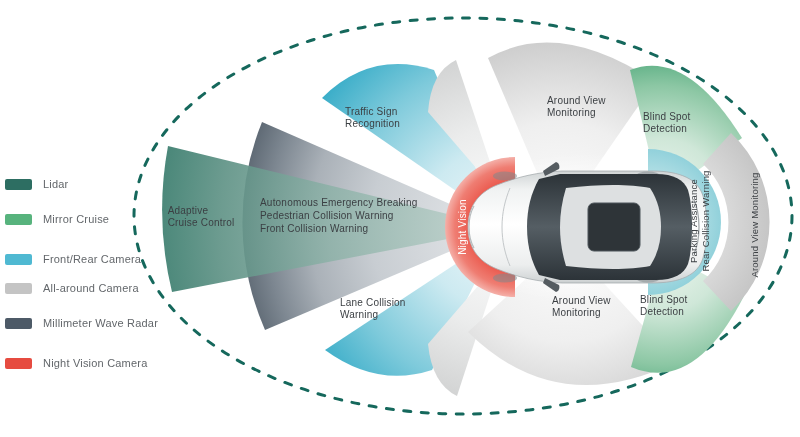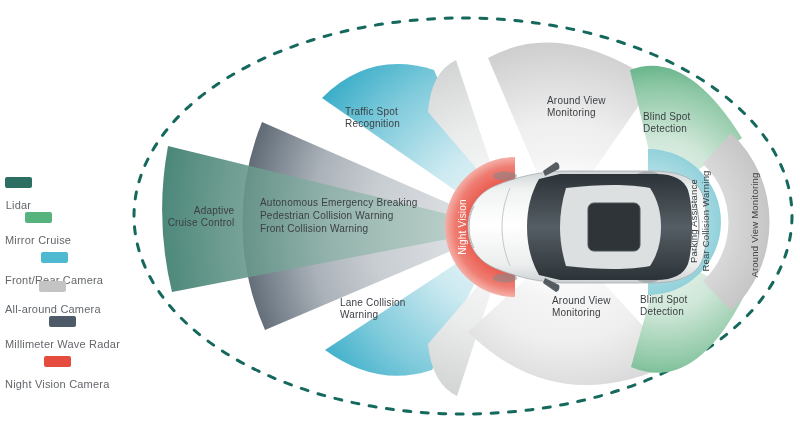--- a/index.html
+++ b/index.html
@@ -2,29 +2,29 @@
 <html><head>
 <meta charset="utf-8">
 <style>
   html,body{margin:0;padding:0;background:#ffffff;}
   #stage{
     position:relative;width:800px;height:437px;overflow:hidden;background:#ffffff;
     font-family:"Liberation Sans","DejaVu Sans",sans-serif;
   }
   #diagram-svg{position:absolute;left:0;top:0;width:800px;height:437px;}
   
-  .legend-row{position:absolute;left:5px;display:flex;align-items:center;gap:11px;height:13px;flex-direction:column;}
+  .legend-row{position:absolute;left:5px;display:flex;align-items:flex-end;gap:11px;height:13px;}
   .sw{width:27px;height:11px;border-radius:2px;display:inline-block;flex:0 0 auto;}
   .legend-label{font-size:11px;color:#63676b;letter-spacing:.2px;white-space:nowrap;}
   
   .lbl{
     position:absolute;white-space:pre-line;color:#3b3f43;font-size:10px;line-height:1.22;
     letter-spacing:.2px;
   }
-  .ctr{transform:translate(-50%,-50%);text-align:right;}
+  .ctr{transform:translate(-50%,-50%);text-align:left;}
   .rot{transform:translate(-50%,-50%) rotate(-90deg);text-align:center;white-space:pre;}
   .white{color:#ffffff;}
   .f10{font-size:10px;line-height:1.3;}
   .f95{font-size:9.5px;line-height:1.3;}
 </style>
 </head>
 <body>
 
 <div id="stage">
 
@@ -185,21 +185,21 @@
       <span class="sw" style="background: rgb(230, 75, 64);"></span>
       <span class="legend-label">Night Vision Camera</span>
     </div>
   </div>
 
   <div class="lbl ctr" style="left:201px;top:217px">Adaptive
 Cruise Control</div>
   <div class="lbl f10" style="left:260px;top:196px">Autonomous Emergency Breaking
 Pedestrian Collision Warning
 Front Collision Warning</div>
-  <div class="lbl" style="left:345px;top:106px">Traffic Spot
+  <div class="lbl" style="left:345px;top:106px">Traffic Sign
 Recognition</div>
   <div class="lbl" style="left:340px;top:297px">Lane Collision
 Warning</div>
   <div class="lbl rot white f10" style="left:462px;top:227px">Night Vision</div>
   <div class="lbl" style="left:547px;top:95px">Around View
 Monitoring</div>
   <div class="lbl" style="left:643px;top:111px">Blind Spot
 Detection</div>
   <div class="lbl rot f95" style="left:700px;top:221px">Parking Assistance
 Rear Collision Warning</div>

